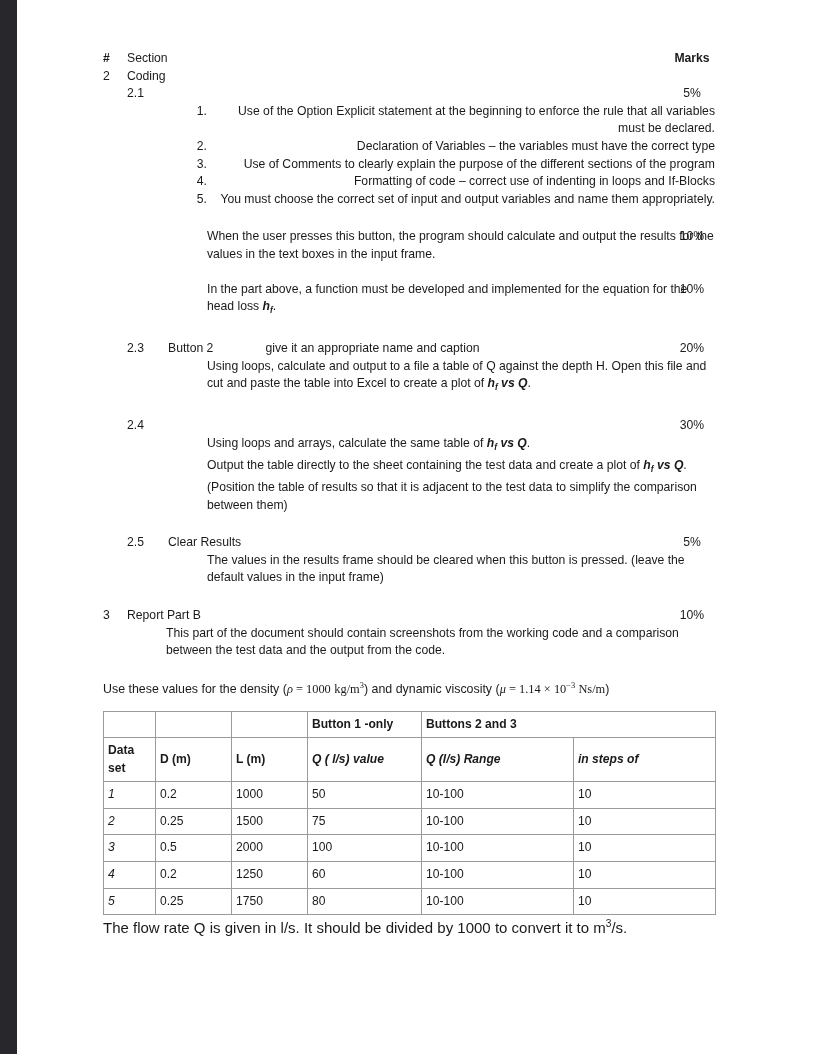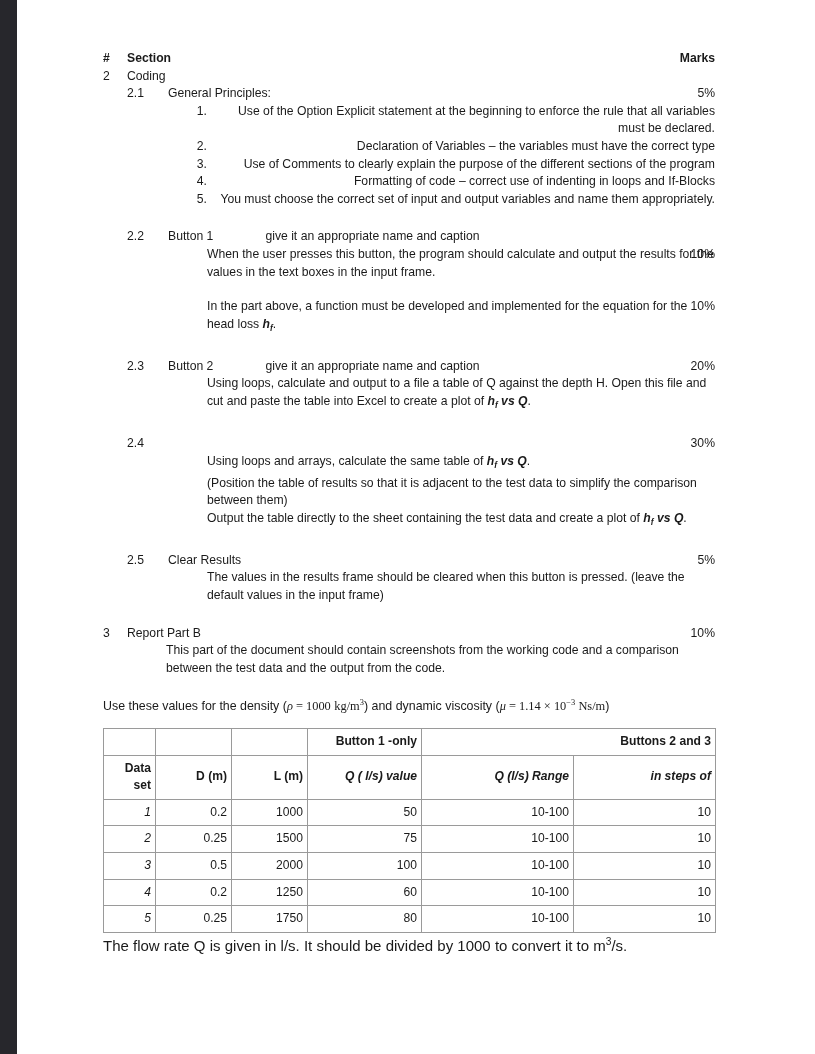--- a/index.html
+++ b/index.html
@@ -49,30 +49,30 @@
   .num {
     flex: 0 0 auto;
     white-space: nowrap;
   }
   .txt { flex: 1 1 auto; }
   .marks {
     position: absolute;
     right: 0;
     top: 0;
     width: 46px;
-    text-align: right;
+    text-align: center;
     white-space: nowrap;
   }
 
   .bold { font-weight: bold; }
   .ital { font-style: italic; }
 
   
   .hdr .num { width: 24px; font-weight: bold; }
-  .hdr .txt { font-weight: bold; }
+  .hdr .txt { font-weight: normal; }
   .hdr .marks { font-weight: bold; }
 
   
   .lvl1 { padding-left: 0px; }
   .lvl1 .num { width: 24px; }
 
   
   .lvl2 { padding-left: 24px; }
   .lvl2 .num { width: 41px; }
 
@@ -123,21 +123,21 @@
   table.data {
     margin-top: 12px;
     border-collapse: collapse;
     width: 612px;
     font-size: 12.1px;
     table-layout: fixed;
   }
   table.data td, table.data th {
     border: 1px solid #9a9a9a;
     padding: 4px 4px;
-    text-align: right;
+    text-align: left;
     vertical-align: middle;
     font-weight: normal;
     height: 25px;
   }
   table.data tr.toprow td { height: 22px; }
   table.data th.grp {
     font-weight: bold;
   }
   table.data th.colhdr {
     font-weight: bold;
@@ -167,21 +167,20 @@
       <span class="marks">Marks</span>
     </div>
 
     <div class="row lvl1">
       <span class="num">2</span>
       <span class="txt">Coding</span>
     </div>
 
     <div class="row lvl2">
       <span class="num">2.1</span>
-      <span class="txt">General Principles:</span>
       <span class="marks">5%</span>
     </div>
 
     <div class="olist">
       <div class="oitem">
         <span class="onum">1.</span>
         <span class="otxt">Use of the Option Explicit statement at the beginning to enforce the rule that all variables must be declared.</span>
       </div>
       <div class="oitem">
         <span class="onum">2.</span>
@@ -196,24 +195,20 @@
         <span class="otxt">Formatting of code – correct use of indenting in loops and If-Blocks</span>
       </div>
       <div class="oitem">
         <span class="onum">5.</span>
         <span class="otxt">You must choose the correct set of input and output variables and name them appropriately.</span>
       </div>
     </div>
 
     <div class="gap20"></div>
 
-    <div class="row lvl2">
-      <span class="num">2.2</span>
-      <span class="txt"><span>Button 1</span><span class="capgap"></span><span>give it an appropriate name and caption</span></span>
-    </div>
 
     <div class="row body3">
       <span class="txt">When the user presses this button, the program should calculate and output the results for the values in the text boxes in the input frame.</span>
       <span class="marks">10%</span>
     </div>
 
     <div class="gap17"></div>
 
     <div class="row body3">
       <span class="txt"><span>In the part above, a function must be developed and implemented for the equation for the head loss </span><span class="bold ital">h</span><sub class="sm bold ital">f</sub><span>.</span></span>
@@ -237,25 +232,25 @@
     <div class="row lvl2">
       <span class="num">2.4</span>
       <span class="marks">30%</span>
     </div>
 
     <div class="row body3">
       <span class="txt"><span>Using loops and arrays, calculate the same table of </span><span class="bold ital">h</span><sub class="sm bold ital">f</sub><span class="bold ital"> vs Q</span><span>.</span></span>
     </div>
 
     <div class="row body3">
+      <span class="txt"><span>Output the table directly to the sheet containing the test data and create a plot of </span><span class="bold ital">h</span><sub class="sm bold ital">f</sub><span class="bold ital"> vs Q</span><span>.</span></span>
+    </div>
+
+    <div class="row body3">
       <span class="txt">(Position the table of results so that it is adjacent to the test data to simplify the comparison between them)</span>
-    </div>
-
-    <div class="row body3">
-      <span class="txt"><span>Output the table directly to the sheet containing the test data and create a plot of </span><span class="bold ital">h</span><sub class="sm bold ital">f</sub><span class="bold ital"> vs Q</span><span>.</span></span>
     </div>
 
     <div class="gap20"></div>
 
     <div class="row lvl2">
       <span class="num">2.5</span>
       <span class="txt">Clear Results</span>
       <span class="marks">5%</span>
     </div>
 

